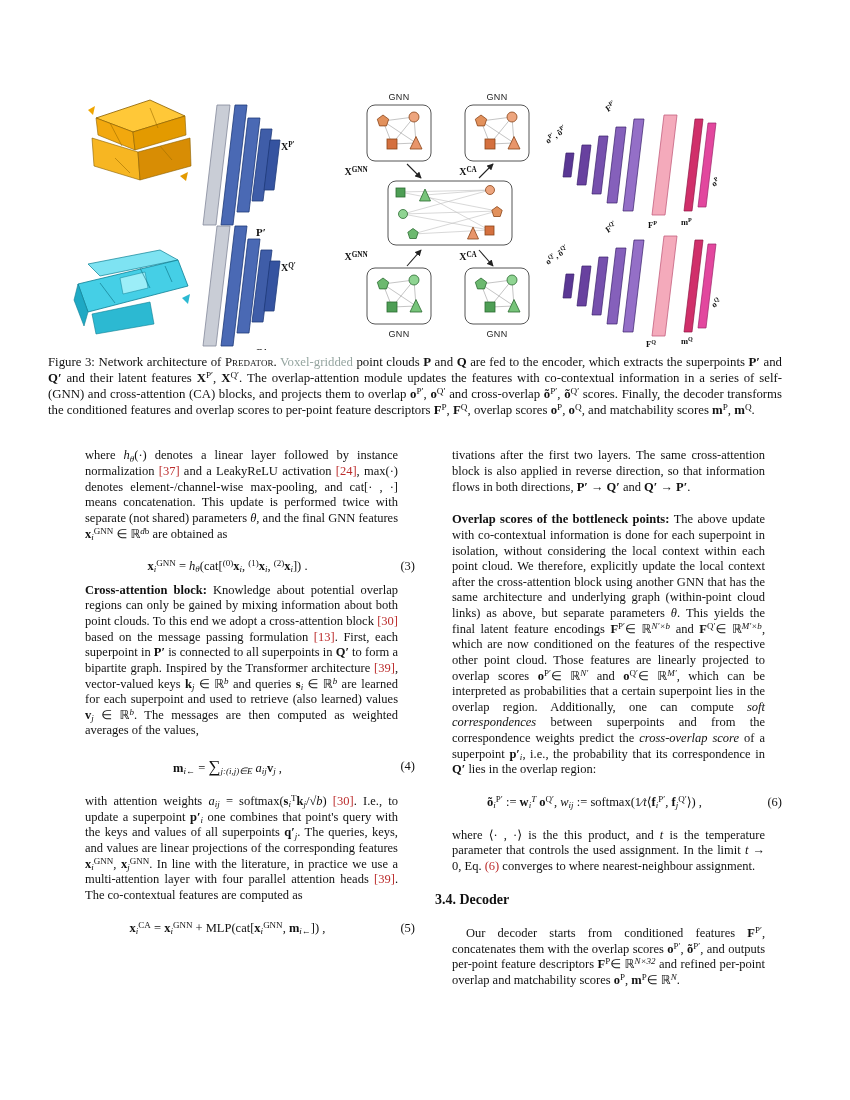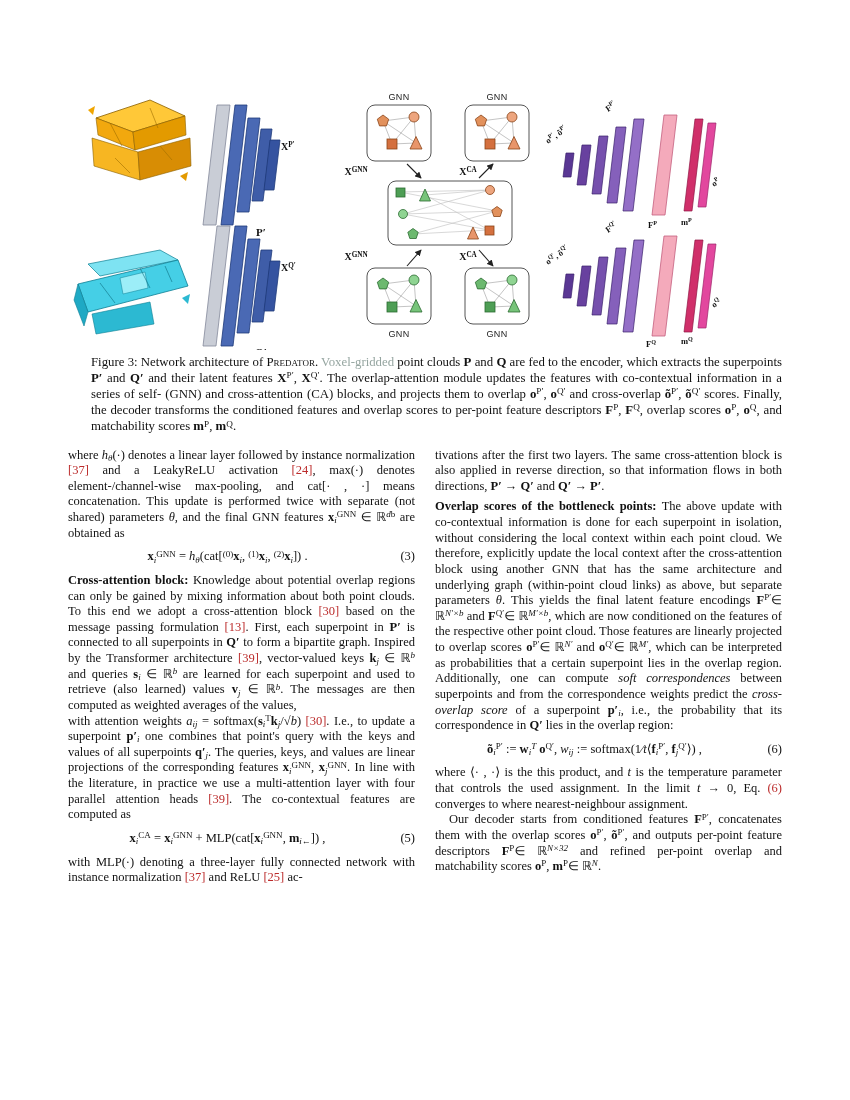--- a/index.html
+++ b/index.html
@@ -2,24 +2,24 @@
 <html style="--ref: #bb2b2b; --linkgray: #95a5a0;"><head>
 <meta charset="utf-8">
 <style>
   :root{ --ref:#bb2b2b; --linkgray:#95a5a0; }
   *{box-sizing:border-box;}
   html,body{margin:0;padding:0;background:#ffffff;}
   .page{position:relative;width:850px;height:1100px;overflow:hidden;background:#fff;
         font-family:"Liberation Serif",serif;color:#111;}
   .figure-wrap{padding-top:88px;}
   svg.diagram{display:block;margin:0 auto;}
-  .caption{margin:4px 68px 0 91px;font-size:12.8px;line-height:1.26;text-align:justify;}
+  .caption{margin:4px 68px 0 48px;font-size:12.8px;line-height:1.26;text-align:justify;}
   .cols{display:flex;gap:20px;margin:13px 68px 0 68px;}
   .col{width:347px;font-size:12.5px;line-height:1.25;text-align:justify;}
-  .para{margin:0;}
+  .para{margin:17px;}
   .para.indent{text-indent:14px;}
   .para.lead{margin-top:5px;}
   .eq{display:flex;align-items:center;margin:8px 0;font-size:12.5px;font-family:Liberation Serif, serif;}
   .eq-body{flex:1;text-align:center;}
   .eq-num{width:28px;text-align:right;}
   .sec-heading{font-size:14px;font-weight:bold;margin:9px 0 5px 0;font-family:"Liberation Serif",serif;}
   .t-b{font-weight:bold;}
   .t-i{font-style:italic;}
   .t-r{color:var(--ref);}
   .t-g{color:var(--linkgray);}
@@ -210,32 +210,36 @@
   </div>
 
   <div class="cols">
     <div class="col">
         <p class="para"><span>where </span><span class="t-i">h</span><span class="t-i t-sub">θ</span><span>(·) denotes a linear layer followed by instance normalization </span><span class="t-r">[37]</span><span> and a LeakyReLU activation </span><span class="t-r">[24]</span><span>, max(·) denotes element-/channel-wise max-pooling, and cat[· , ·] means concatenation. This update is performed twice with separate (not shared) parameters </span><span class="t-i">θ</span><span>, and the final GNN features </span><span class="t-b">x</span><span class="t-i t-sub">i</span><span class="t-sup">GNN</span><span> ∈ ℝ</span><span class="t-i t-sup">d</span><span class="t-sup">b</span><span> are obtained as</span></p>
         <div class="eq">
           <span class="eq-body"><span class="t-b">x</span><span class="t-i t-sub">i</span><span class="t-sup">GNN</span><span> = </span><span class="t-i">h</span><span class="t-i t-sub">θ</span><span>(cat[</span><span class="t-sup">(0)</span><span class="t-b">x</span><span class="t-i t-sub">i</span><span>, </span><span class="t-sup">(1)</span><span class="t-b">x</span><span class="t-i t-sub">i</span><span>, </span><span class="t-sup">(2)</span><span class="t-b">x</span><span class="t-i t-sub">i</span><span>]) .</span></span>
           <span class="eq-num">(3)</span>
         </div>
         <p class="para lead"><span class="t-b">Cross-attention block:  </span><span>Knowledge about potential overlap regions can only be gained by mixing information about both point clouds. To this end we adopt a cross-attention block </span><span class="t-r">[30]</span><span> based on the message passing formulation </span><span class="t-r">[13]</span><span>. First, each superpoint in </span><span class="t-b">P′</span><span> is connected to all superpoints in </span><span class="t-b">Q′</span><span> to form a bipartite graph. Inspired by the Transformer architecture </span><span class="t-r">[39]</span><span>, vector-valued keys </span><span class="t-b">k</span><span class="t-i t-sub">j</span><span> ∈ ℝ</span><span class="t-i t-sup">b</span><span> and queries </span><span class="t-b">s</span><span class="t-i t-sub">i</span><span> ∈ ℝ</span><span class="t-i t-sup">b</span><span> are learned for each superpoint and used to retrieve (also learned) values </span><span class="t-b">v</span><span class="t-i t-sub">j</span><span> ∈ ℝ</span><span class="t-i t-sup">b</span><span>. The messages are then computed as weighted averages of the values,</span></p>
+        <div class="eq">
+          <span class="eq-body"><span class="t-b">m</span><span class="t-i t-sub">i←</span><span> = </span><span class="t-big">∑</span><span class="t-i t-sub">j:(i,j)∈E</span><span>  </span><span class="t-i">a</span><span class="t-i t-sub">ij</span><span class="t-b">v</span><span class="t-i t-sub">j</span><span> ,</span></span>
+          <span class="eq-num">(4)</span>
+        </div>
         <p class="para"><span>with attention weights </span><span class="t-i">a</span><span class="t-i t-sub">ij</span><span> = softmax(</span><span class="t-b">s</span><span class="t-i t-sub">i</span><span class="t-sup">T</span><span class="t-b">k</span><span class="t-i t-sub">j</span><span>/√</span><span class="t-i">b</span><span>) </span><span class="t-r">[30]</span><span>. I.e., to update a superpoint </span><span class="t-b">p′</span><span class="t-i t-sub">i</span><span> one combines that point's query with the keys and values of all superpoints </span><span class="t-b">q′</span><span class="t-i t-sub">j</span><span>. The queries, keys, and values are linear projections of the corresponding features </span><span class="t-b">x</span><span class="t-i t-sub">i</span><span class="t-sup">GNN</span><span>, </span><span class="t-b">x</span><span class="t-i t-sub">j</span><span class="t-sup">GNN</span><span>. In line with the literature, in practice we use a multi-attention layer with four parallel attention heads </span><span class="t-r">[39]</span><span>. The co-contextual features are computed as</span></p>
         <div class="eq">
           <span class="eq-body"><span class="t-b">x</span><span class="t-i t-sub">i</span><span class="t-sup">CA</span><span> = </span><span class="t-b">x</span><span class="t-i t-sub">i</span><span class="t-sup">GNN</span><span> + MLP(cat[</span><span class="t-b">x</span><span class="t-i t-sub">i</span><span class="t-sup">GNN</span><span>, </span><span class="t-b">m</span><span class="t-i t-sub">i←</span><span>]) ,</span></span>
           <span class="eq-num">(5)</span>
         </div>
-        <p class="para"><span>with MLP(·) denoting a three-layer fully connected network with instance normalization </span><span class="t-r">[37]</span><span> and ReLU </span><span class="t-r">[25]</span><span> ac-</span></p>
       </div>
     <div class="col">
         <p class="para"><span>tivations after the first two layers. The same cross-attention block is also applied in reverse direction, so that information flows in both directions, </span><span class="t-b">P′</span><span> → </span><span class="t-b">Q′</span><span> and </span><span class="t-b">Q′</span><span> → </span><span class="t-b">P′</span><span>.</span></p>
         <p class="para lead"><span class="t-b">Overlap scores of the bottleneck points:  </span><span>The above update with co-contextual information is done for each superpoint in isolation, without considering the local context within each point cloud. We therefore, explicitly update the local context after the cross-attention block using another GNN that has the same architecture and underlying graph (within-point cloud links) as above, but separate parameters </span><span class="t-i">θ</span><span>. This yields the final latent feature encodings </span><span class="t-b">F</span><span class="t-sup">P′</span><span>∈ ℝ</span><span class="t-i t-sup">N′×b</span><span> and </span><span class="t-b">F</span><span class="t-sup">Q′</span><span>∈ ℝ</span><span class="t-i t-sup">M′×b</span><span>, which are now conditioned on the features of the respective other point cloud. Those features are linearly projected to overlap scores </span><span class="t-b">o</span><span class="t-sup">P′</span><span>∈ ℝ</span><span class="t-i t-sup">N′</span><span> and </span><span class="t-b">o</span><span class="t-sup">Q′</span><span>∈ ℝ</span><span class="t-i t-sup">M′</span><span>, which can be interpreted as probabilities that a certain superpoint lies in the overlap region. Additionally, one can compute </span><span class="t-i">soft correspondences</span><span> between superpoints and from the correspondence weights predict the </span><span class="t-i">cross-overlap score</span><span> of a superpoint </span><span class="t-b">p′</span><span class="t-i t-sub">i</span><span>, i.e., the probability that its correspondence in </span><span class="t-b">Q′</span><span> lies in the overlap region:</span></p>
         <div class="eq">
           <span class="eq-body"><span class="t-b">õ</span><span class="t-i t-sub">i</span><span class="t-sup">P′</span><span> := </span><span class="t-b">w</span><span class="t-i t-sub">i</span><span class="t-i t-sup">T</span><span> </span><span class="t-b">o</span><span class="t-sup">Q′</span><span>,    </span><span class="t-i">w</span><span class="t-i t-sub">ij</span><span> := softmax(</span><span>1⁄</span><span class="t-i">t</span><span>⟨</span><span class="t-b">f</span><span class="t-i t-sub">i</span><span class="t-sup">P′</span><span>, </span><span class="t-b">f</span><span class="t-i t-sub">j</span><span class="t-sup">Q′</span><span>⟩) ,</span></span>
           <span class="eq-num">(6)</span>
         </div>
         <p class="para"><span>where ⟨· , ·⟩ is the this product, and </span><span class="t-i">t</span><span> is the temperature parameter that controls the used assignment. In the limit </span><span class="t-i">t</span><span> → 0, Eq. </span><span class="t-r">(6)</span><span> converges to where nearest-neighbour assignment.</span></p>
+        <h3 class="sec-heading">3.4. Decoder</h3>
         <p class="para indent"><span>Our decoder starts from conditioned features </span><span class="t-b">F</span><span class="t-sup">P′</span><span>, concatenates them with the overlap scores </span><span class="t-b">o</span><span class="t-sup">P′</span><span>, </span><span class="t-b">õ</span><span class="t-sup">P′</span><span>, and outputs per-point feature descriptors </span><span class="t-b">F</span><span class="t-sup">P</span><span>∈ ℝ</span><span class="t-i t-sup">N×32</span><span> and refined per-point overlap and matchability scores </span><span class="t-b">o</span><span class="t-sup">P</span><span>, </span><span class="t-b">m</span><span class="t-sup">P</span><span>∈ ℝ</span><span class="t-i t-sup">N</span><span>.</span></p>
       </div>
   </div>
 
 </div>
 
 </body></html>

